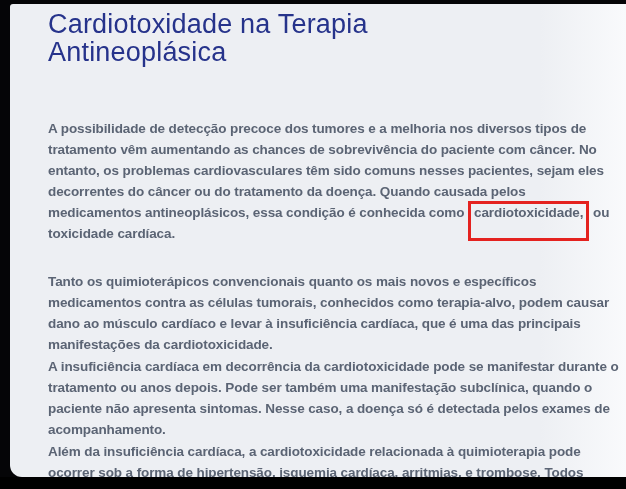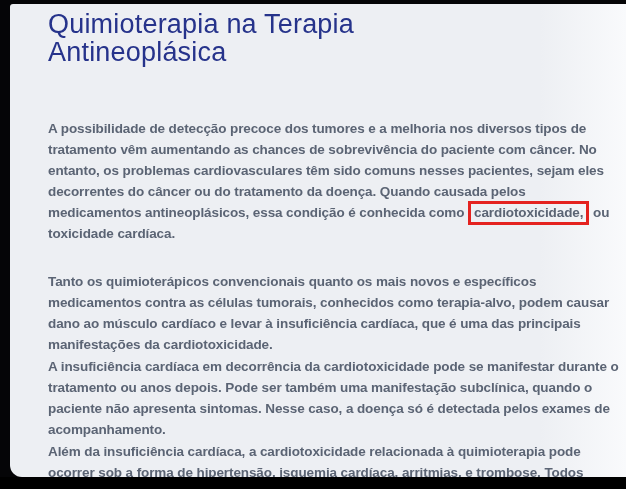--- a/index.html
+++ b/index.html
@@ -24,33 +24,33 @@
   .body-text { font-size: 13.5px; line-height: 21px; color: #5b6474; letter-spacing: -0.1px; font-weight: bold; }
 
   .p1 { top: 114px; }
   .section-heading { top: 235px; font-size: 14px; line-height: 21px; font-weight: 700; color: #3c4961; }
   .p2 { top: 267px; }
   .p3 { top: 352px; }
   .p4 { top: 437px; }
 
   .hl {
     border: 3px solid #e4221f;
-    padding: 1px 3px 2px 3px;
+    padding: 1px 3px 18px 3px;
   }
 
   .bottom-strip { position: absolute; left: 0; top: 477px; width: 626px; height: 12px; background: #000; }
 </style>
 </head>
 <body>
 
 <div class="stage">
 
   <div class="card">
 
-    <h1 class="block page-title">Quimioterapia na Terapia
+    <h1 class="block page-title">Cardiotoxidade na Terapia
 Antineoplásica</h1>
 
     <p class="block body-text p1"><span>A possibilidade de detecção precoce dos tumores e a melhoria nos diversos tipos de
 tratamento vêm aumentando as chances de sobrevivência do paciente com câncer. No
 entanto, os problemas cardiovasculares têm sido comuns nesses pacientes, sejam eles
 decorrentes do câncer ou do tratamento da doença. Quando causada pelos
 medicamentos antineoplásicos, essa condição é conhecida como </span><span class="hl" style="border-color: rgb(228, 34, 31);">cardiotoxicidade,</span><span> ou
 toxicidade cardíaca.</span></p>
 
 

